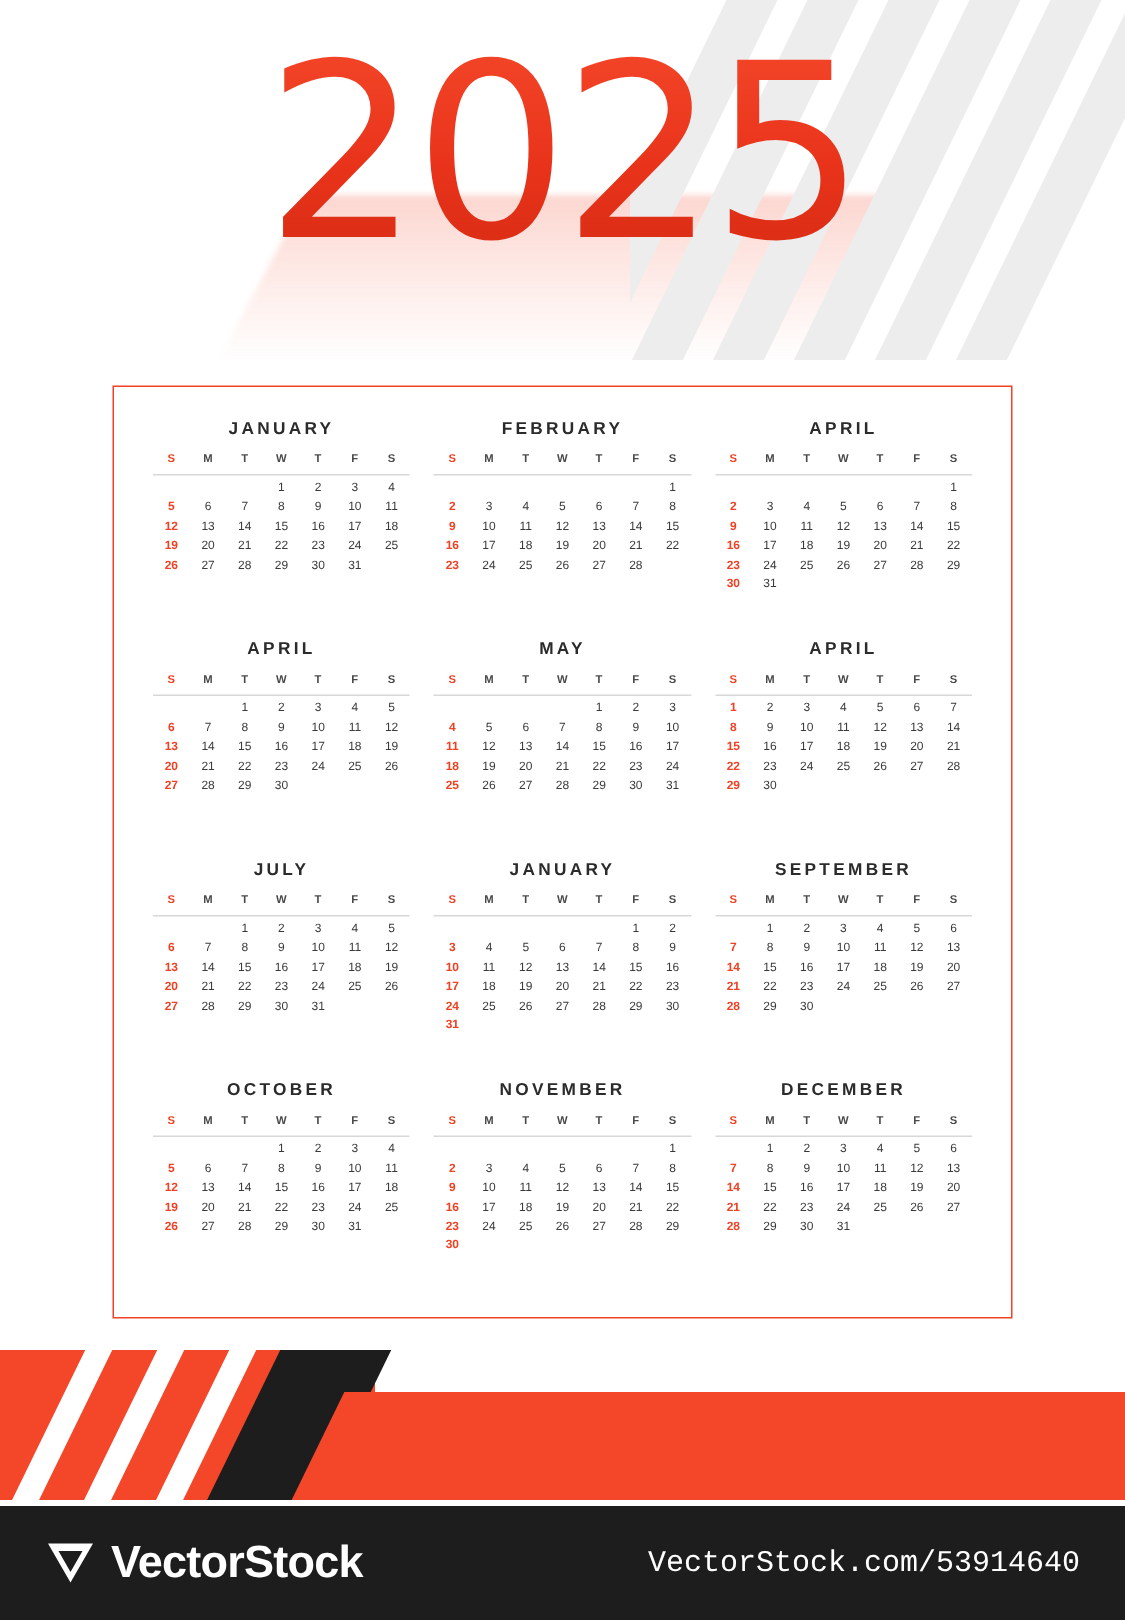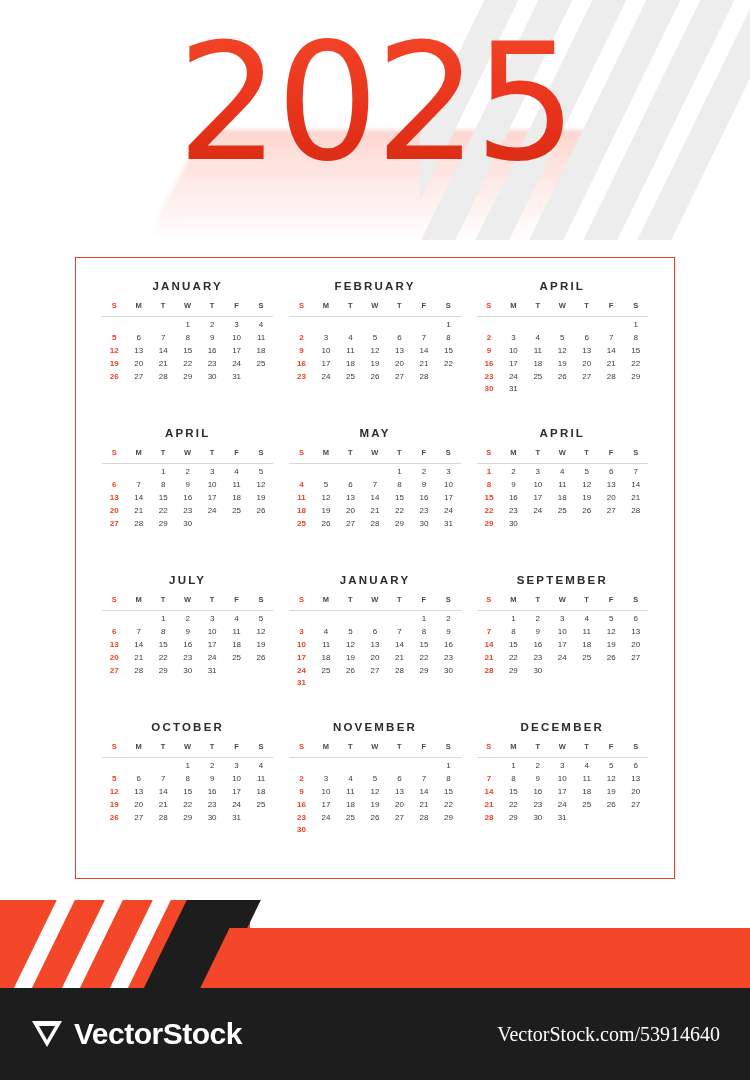--- a/index.html
+++ b/index.html
@@ -163,21 +163,21 @@
     left: 212px; top: 28px;
     width: 60px; height: 72px;
     background: #f4472a;
     transform: skewX(-26deg);
   }
 
   
   .footer {
     position: absolute;
     left: 0; bottom: 0;
-    width: 750px; height: 92px;
+    width: 750px; height: 76px;
     background: #1d1d1d;
     display: flex;
     align-items: center;
     justify-content: space-between;
     padding: 16px 30px;
   }
   .footer-logo {
     display: flex;
     align-items: center;
     gap: 10px;
@@ -191,21 +191,21 @@
     color: #ffffff;
     font-size: 30px;
     font-weight: bold;
     letter-spacing: -0.5px;
     font-family: "Liberation Sans", sans-serif;
   }
   .footer-url {
     color: #ffffff;
     font-size: 20px;
     letter-spacing: 0px;
-    font-family: Liberation Serif, serif;
+    font-family: Liberation Mono, monospace;
   }
 </style>
 </head>
 <body>
 
 <div class="stripes-top">
   <div class="bar" style="right: 8px;"></div>
   <div class="bar" style="right: 62px;"></div>
   <div class="bar" style="right: 116px;"></div>
   <div class="bar" style="right: 170px;"></div>

